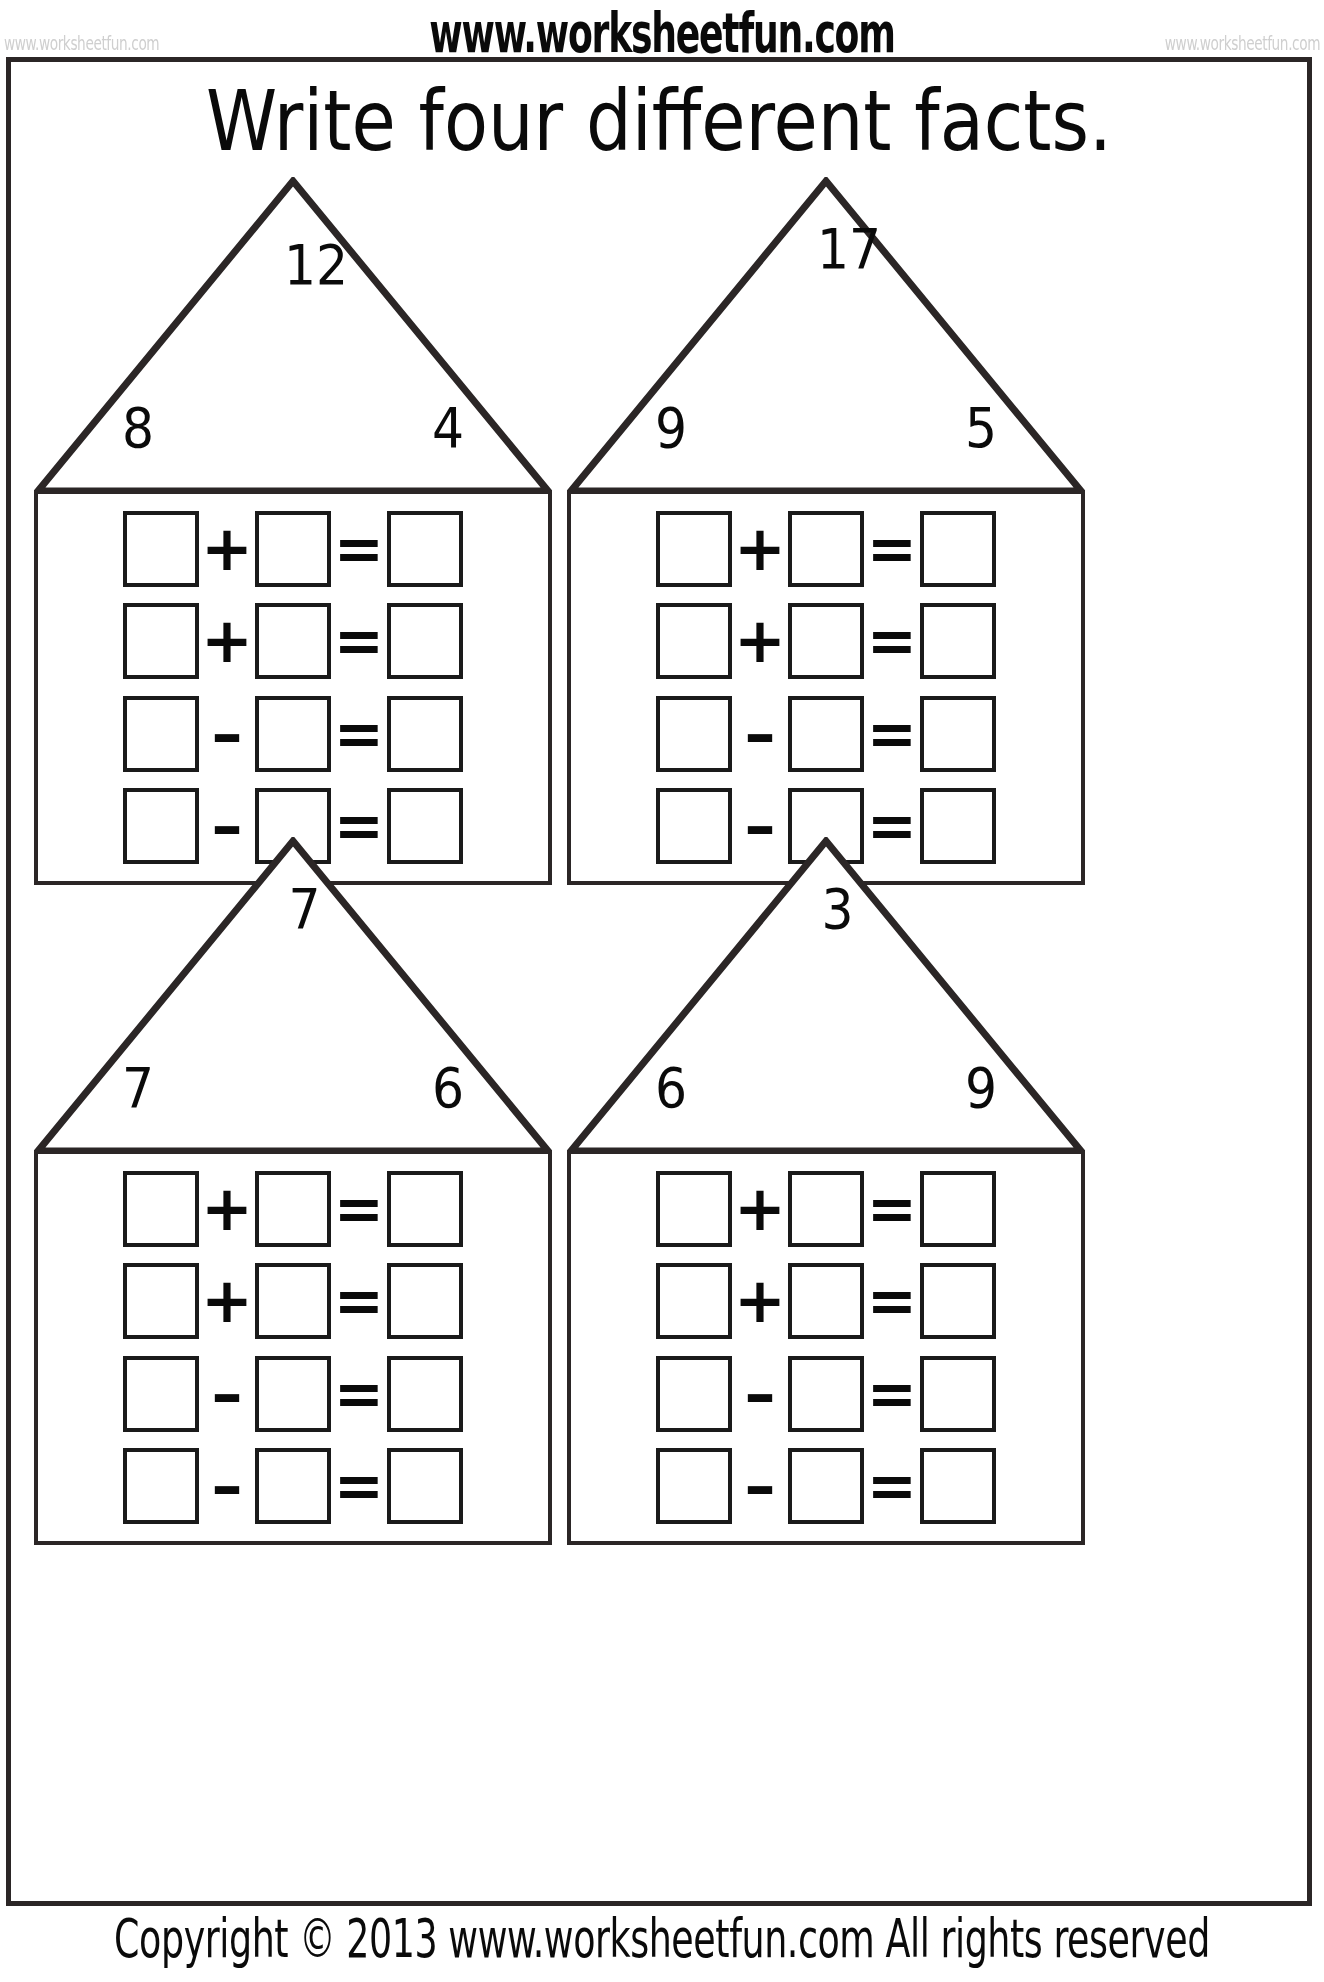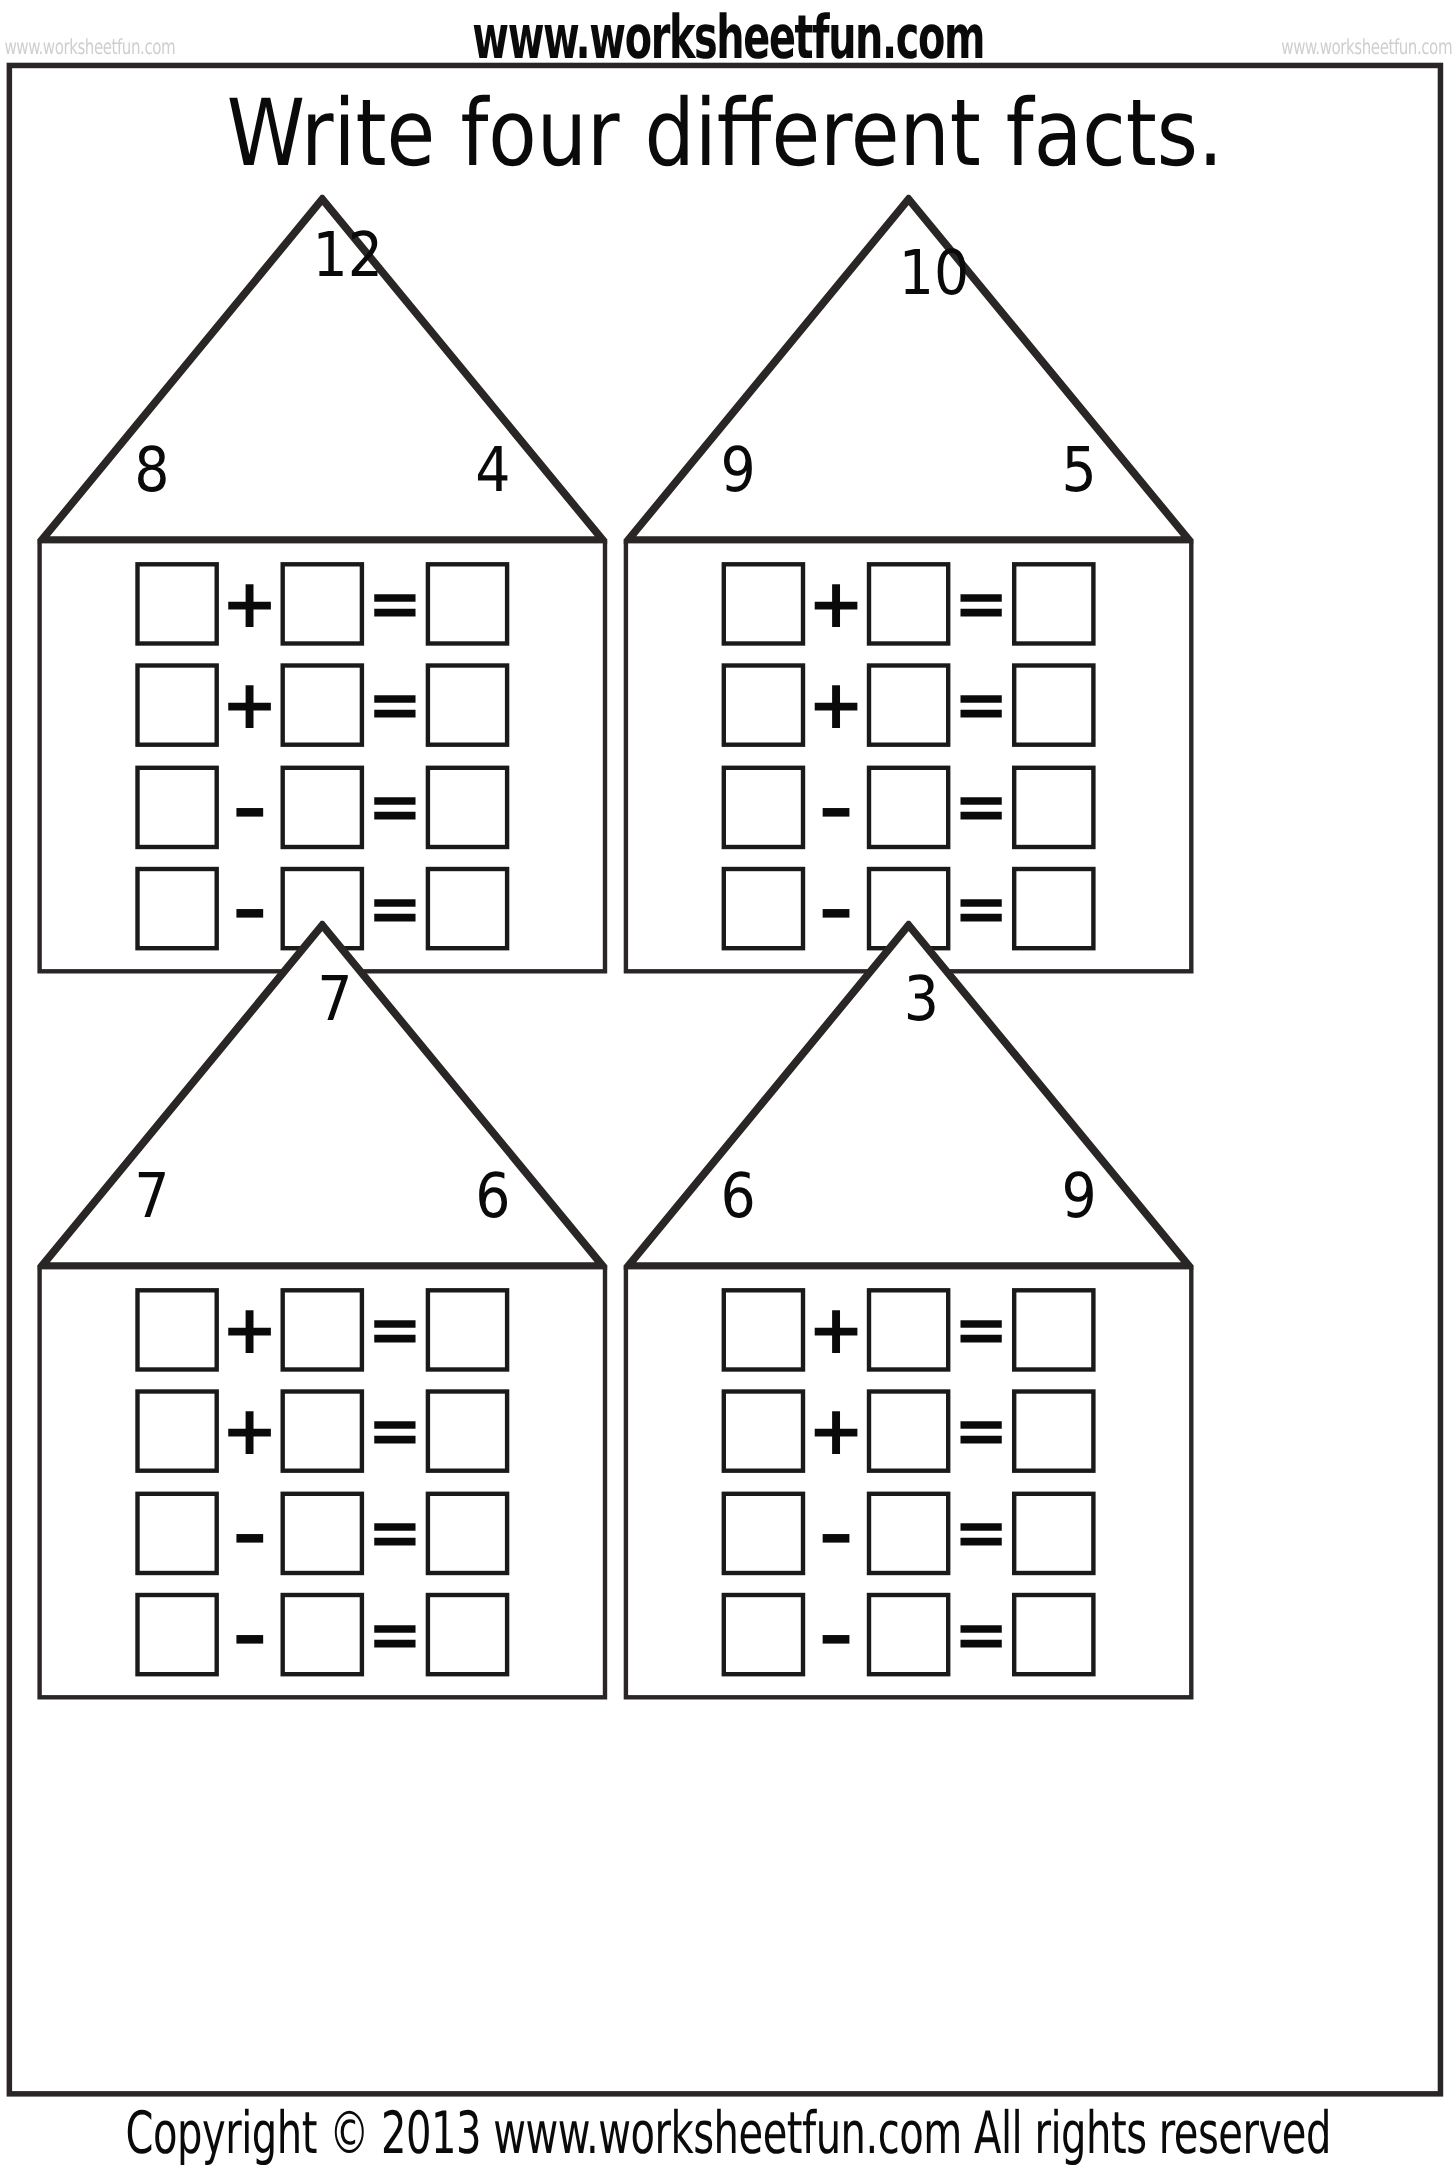--- a/index.html
+++ b/index.html
@@ -162,21 +162,21 @@
 
 <div class="sheet">
   <div class="title">Write four different facts.</div>
   <div id="houses-layer">
       <div class="house" style="left: 23px; top: 115px; width: 518px; height: 708px;">
         <div class="roof" style="height: 318px;">
           <svg viewBox="0 0 518 318" preserveAspectRatio="none">
             <polygon points="259,4 514,314 4,314" fill="#ffffff" stroke="#2b2626" stroke-width="7" stroke-linejoin="miter"></polygon>
           </svg>
         </div>
-        <div class="roof-num sum" style="top: 28px;">12</div>
+        <div class="roof-num sum" style="top: 60px;">12</div>
         <div class="roof-num addA" style="left: 88px; top: 223px;">8</div>
         <div class="roof-num addB" style="right: 88px; top: 223px;">4</div>
         <div class="body-box" style="left: 0px; top: 313px; width: 518px; height: 395px;">
           <div class="eq-row">
             <div class="cell" style="width: 76px; height: 76px;"></div>
             <div class="op" style="width: 56px; height: 76px; font-size: 62px;">+</div>
             <div class="cell" style="width: 76px; height: 76px;"></div>
             <div class="op" style="width: 56px; height: 76px; font-size: 60px;">=</div>
             <div class="cell" style="width: 76px; height: 76px;"></div>
           </div>
@@ -202,21 +202,21 @@
             <div class="cell" style="width: 76px; height: 76px;"></div>
           </div>
         </div>
       </div>
       <div class="house" style="left: 556px; top: 115px; width: 518px; height: 708px;">
         <div class="roof" style="height: 318px;">
           <svg viewBox="0 0 518 318" preserveAspectRatio="none">
             <polygon points="259,4 514,314 4,314" fill="#ffffff" stroke="#2b2626" stroke-width="7" stroke-linejoin="miter"></polygon>
           </svg>
         </div>
-        <div class="roof-num sum" style="top: 44px;">10</div>
+        <div class="roof-num sum" style="top: 44px;">17</div>
         <div class="roof-num addA" style="left: 88px; top: 223px;">9</div>
         <div class="roof-num addB" style="right: 88px; top: 223px;">5</div>
         <div class="body-box" style="left: 0px; top: 313px; width: 518px; height: 395px;">
           <div class="eq-row">
             <div class="cell" style="width: 76px; height: 76px;"></div>
             <div class="op" style="width: 56px; height: 76px; font-size: 62px;">+</div>
             <div class="cell" style="width: 76px; height: 76px;"></div>
             <div class="op" style="width: 56px; height: 76px; font-size: 60px;">=</div>
             <div class="cell" style="width: 76px; height: 76px;"></div>
           </div>

